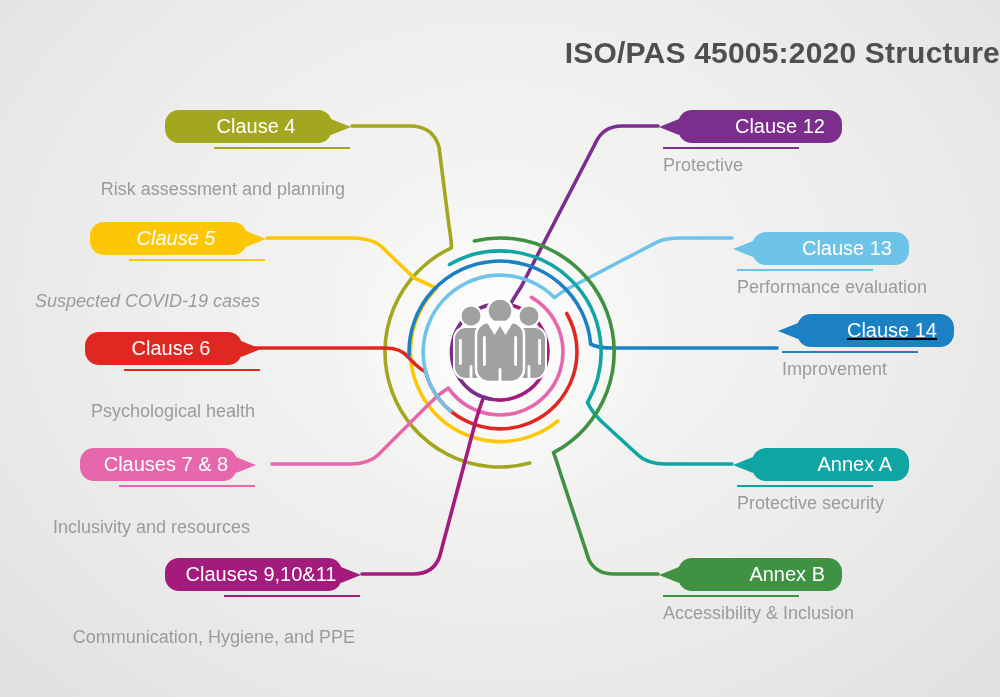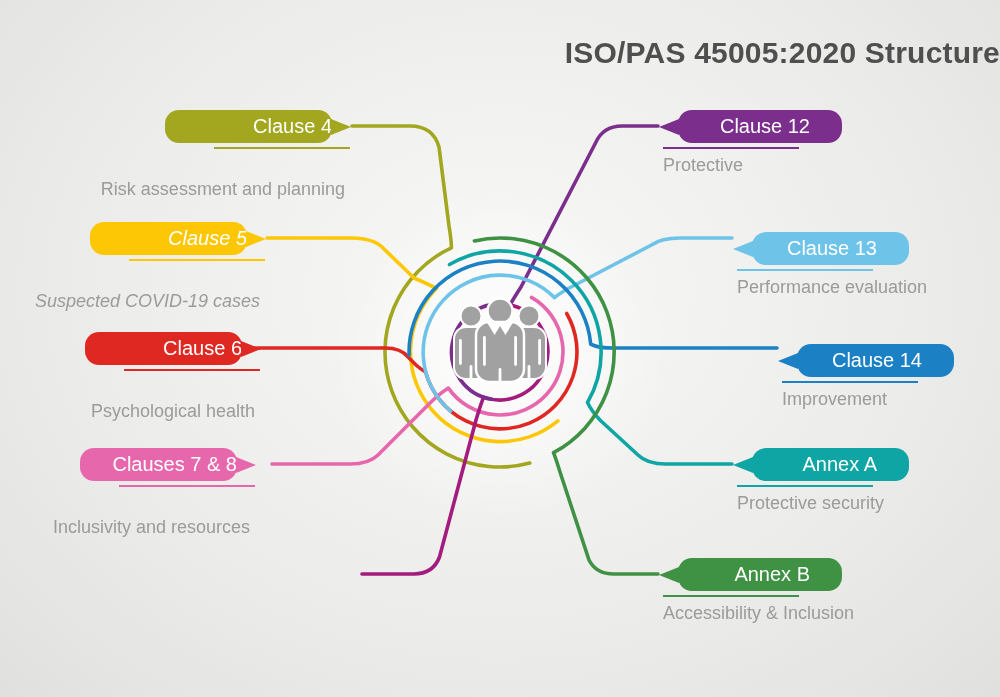--- a/index.html
+++ b/index.html
@@ -23,22 +23,22 @@
   svg.wires{position:absolute;left:0;top:0;}
   .node{position:absolute;}
   .pill{
     position:relative;
     height:33px;line-height:33px;
     border-radius:14px;
     background:var(--c);
     color:#fff;font-size:20px;
     white-space:nowrap;
   }
-  .node.left  .pill{text-align:right;padding-left:15px;}
-  .node.right .pill{text-align:right;padding-right:32px;}
+  .node.left  .pill{text-align:center;padding-left:15px;}
+  .node.right .pill{text-align:right;padding-right:17px;}
   .pill .tongue{
     content:"";position:absolute;top:50%;transform:translateY(-50%);
     width:0;height:0;border-top:8px solid transparent;border-bottom:8px solid transparent;
   }
   .node.left  .pill .tongue{right:-19px;border-left:20px solid var(--c);}
   .node.right .pill .tongue{left:-19px;border-right:20px solid var(--c);}
   .underline{
     position:absolute;top:37px;height:2px;width:136px;
     background:var(--c);
   }
@@ -51,21 +51,21 @@
   .node.left  .caption{right:-13px;text-align:right;margin-top:24px;}
   .node.right .caption{left:-15px;text-align:left;}
   
   .n0{left:165px;top:110px;width:167px;}
   .n1{left:90px; top:222px;width:157px;font-style:italic;}
   .n2{left:45px; top:332px;width:157px;padding-left:40px;}
   .n3{left:80px; top:448px;width:157px;}
   .n4{left:165px;top:558px;width:177px;}
   .n5{left:678px;top:110px;width:164px;}
   .n6{left:752px;top:232px;width:157px;}
-  .n7{left:797px;top:344px;width:157px;}
+  .n7{left:797px;top:314px;width:157px;text-decoration:underline;}
   .n8{left:752px;top:448px;width:157px;}
   .n9{left:678px;top:558px;width:164px;}
 </style>
 </head>
 <body>
 
 <div class="stage">
 
   <div class="title">ISO/PAS 45005:2020 Structure</div>
 
@@ -128,20 +128,25 @@
   <div class="node left n2" style="--c: #e02823;">
     <div class="pill"><span>Clause 6</span><span class="tongue"></span></div>
     <div class="underline"></div>
     <div class="caption">Psychological health</div>
   </div>
   <div class="node left n3" style="--c: #e767ad;">
     <div class="pill"><span>Clauses 7 &amp; 8</span><span class="tongue"></span></div>
     <div class="underline"></div>
     <div class="caption">Inclusivity and resources</div>
   </div>
+  <div class="node left n4" style="--c: #a21b7d;">
+    <div class="pill"><span>Clauses 9,10&amp;11</span><span class="tongue"></span></div>
+    <div class="underline"></div>
+    <div class="caption">Communication, Hygiene, and PPE</div>
+  </div>
   <div class="node right n5" style="--c: #7b2e8c;">
     <div class="pill"><span>Clause 12</span><span class="tongue"></span></div>
     <div class="underline"></div>
     <div class="caption">Protective</div>
   </div>
   <div class="node right n6" style="--c: #6ec3e9;">
     <div class="pill"><span>Clause 13</span><span class="tongue"></span></div>
     <div class="underline"></div>
     <div class="caption">Performance evaluation</div>
   </div>

